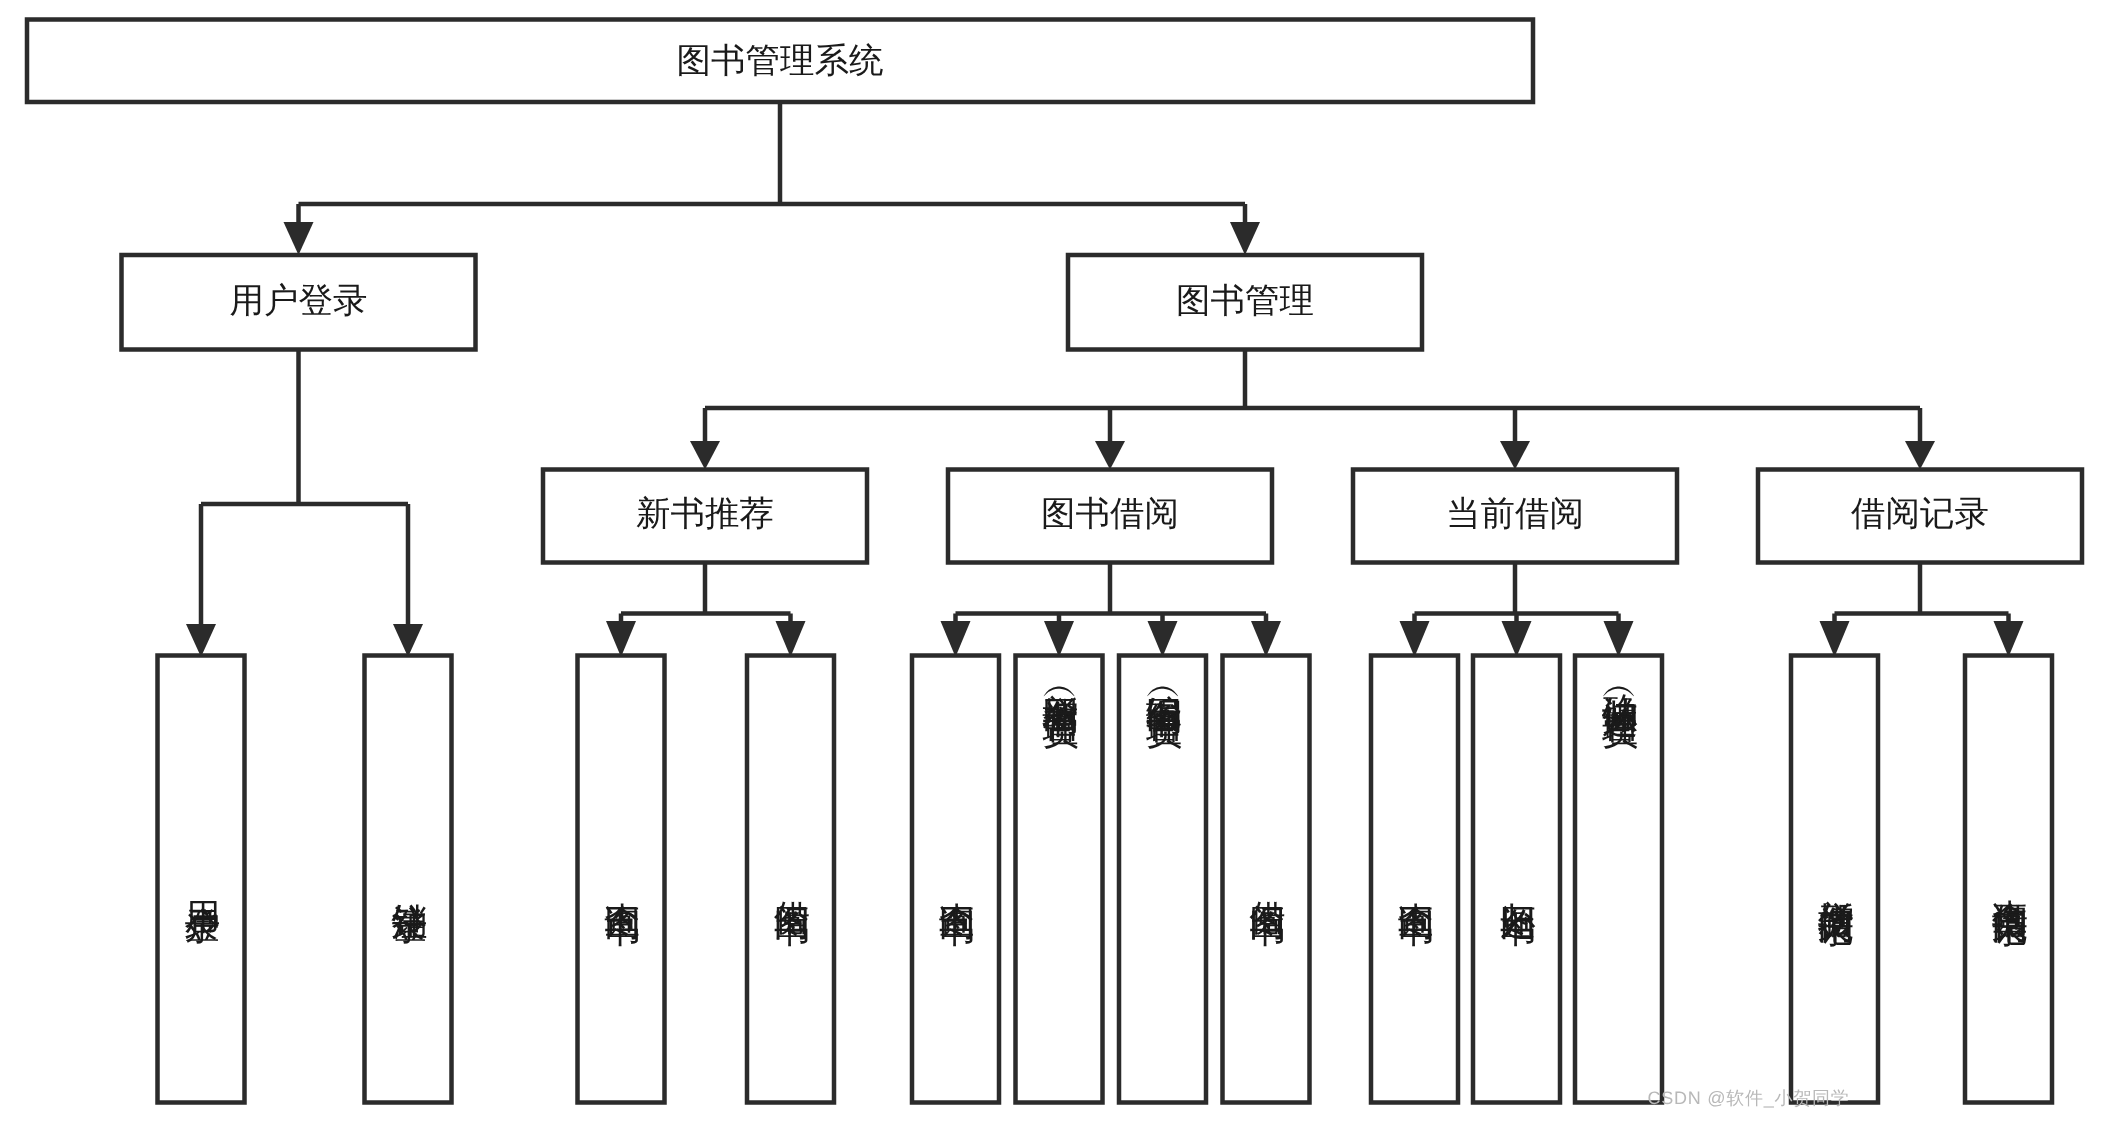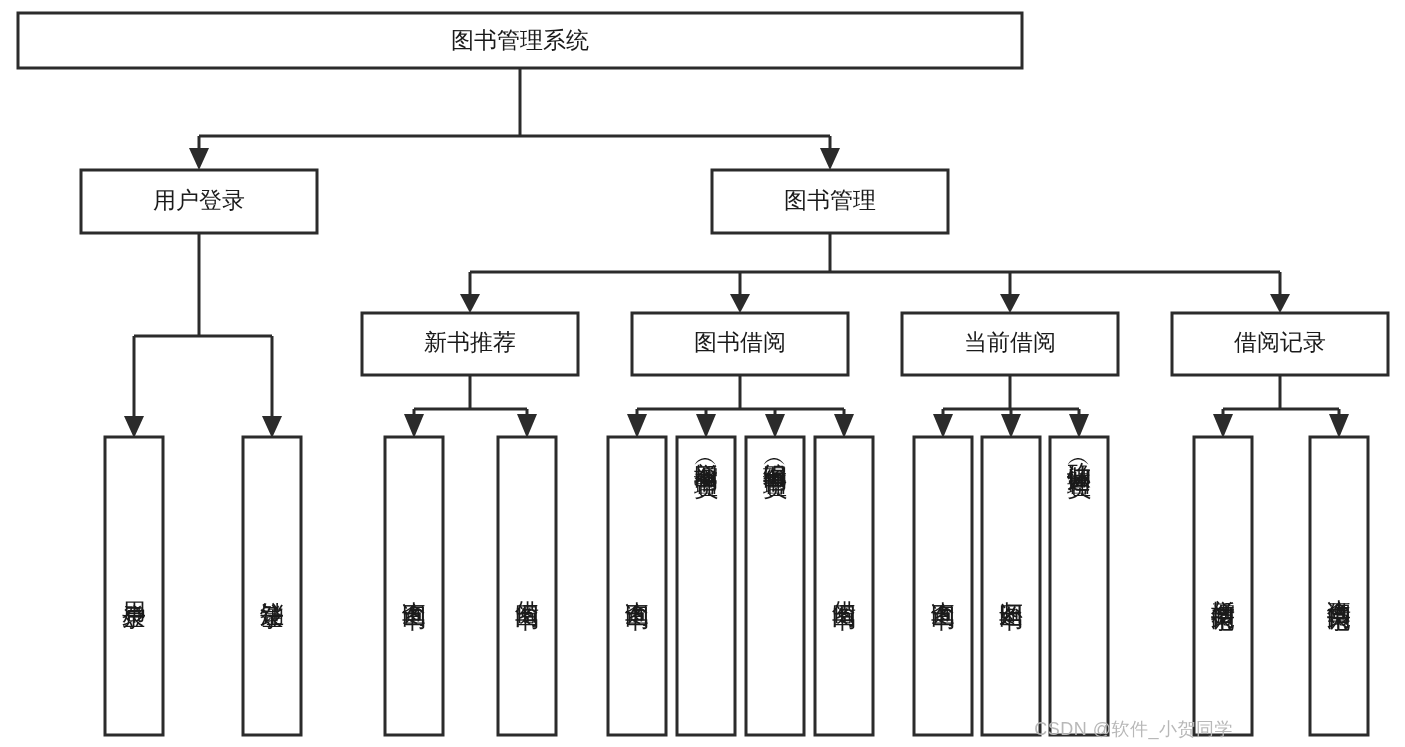--- a/index.html
+++ b/index.html
@@ -63,21 +63,21 @@
     line-height: 1;
     letter-spacing: 2px;
     color: #1a1a1a;
     white-space: nowrap;
   }
   .watermark {
     position: absolute;
     right: 8px;
     bottom: 6px;
     font-family: "Liberation Sans", "DejaVu Sans", sans-serif;
-    font-size: 18px;
+    font-size: 12px;
     color: #b8b8b8;
     letter-spacing: 0.5px;
     white-space: nowrap;
   }
 </style>
 </head>
 <body>
 
 <div id="diagram-root">
 

